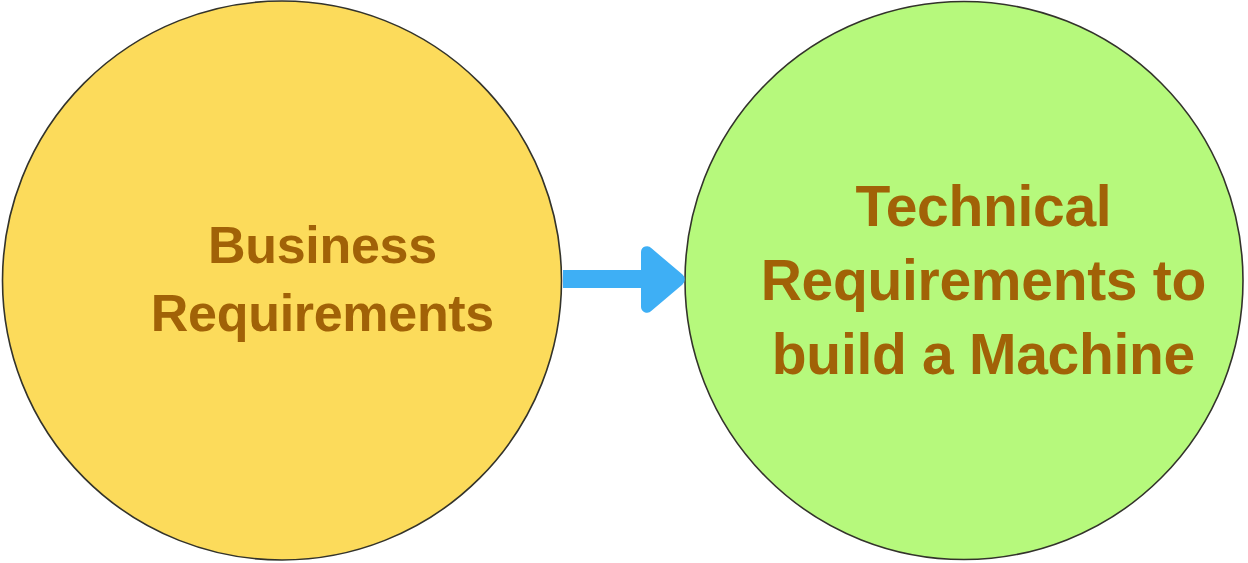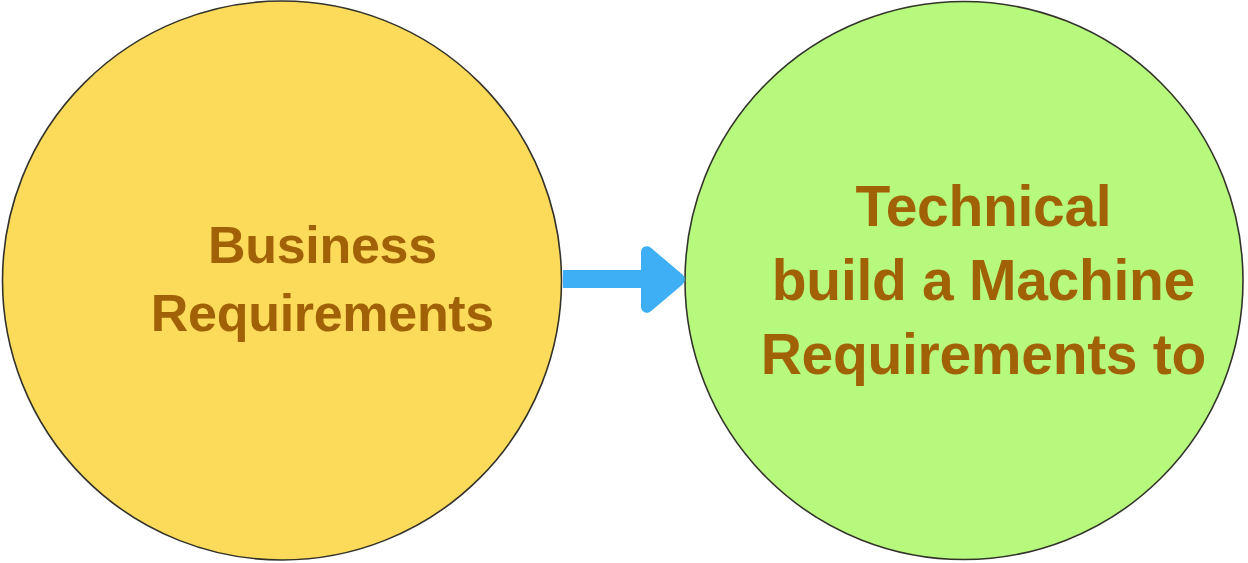--- a/index.html
+++ b/index.html
@@ -85,18 +85,18 @@
   <div class="node-label" id="business-label">
     <div>
       <span class="label-line">Business</span>
       <span class="label-line">Requirements</span>
     </div>
   </div>
 
   <div class="node-label" id="technical-label">
     <div>
       <span class="label-line">Technical</span>
+      <span class="label-line">Requirements to</span>
       <span class="label-line">build a Machine</span>
-      <span class="label-line">Requirements to</span>
     </div>
   </div>
 
 </div>
 
 </body></html>

